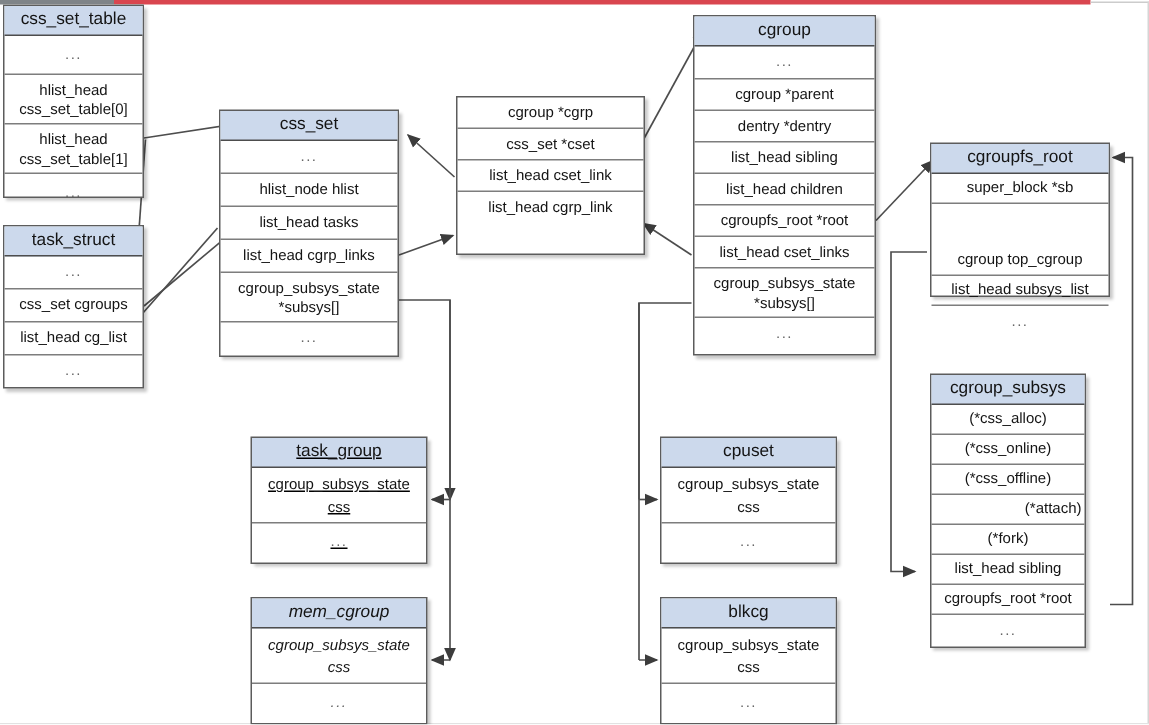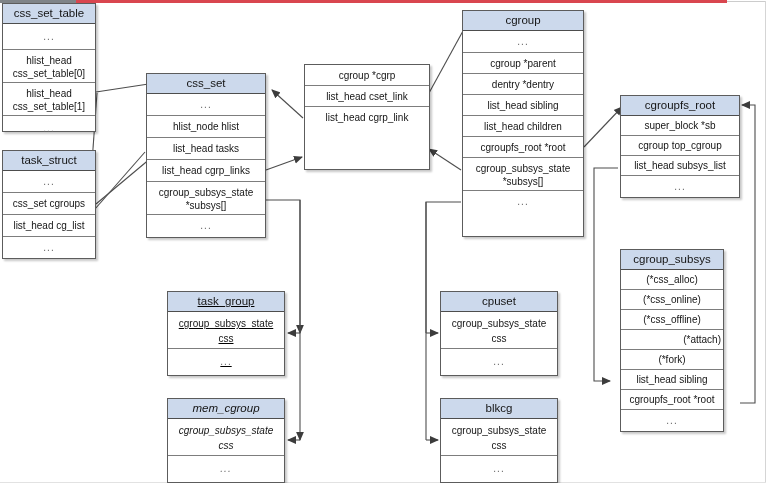--- a/index.html
+++ b/index.html
@@ -175,40 +175,42 @@
     <div class="uml-row ellipsis h22">...</div>
     <div class="uml-row h22">hlist_node hlist</div>
     <div class="uml-row h22">list_head tasks</div>
     <div class="uml-row h22">list_head cgrp_links</div>
     <div class="uml-row two-line h33">cgroup_subsys_state<br>*subsys[]</div>
     <div class="uml-row ellipsis h22">...</div>
   </div>
 
   <div class="uml-box" style="left:304px; top:64px; width:126px; height:106px;">
     <div class="uml-row h21" style="height:21px;line-height:19px;">cgroup *cgrp</div>
+    <div class="uml-row" style="height:21px;line-height:19px;">css_set *cset</div>
     <div class="uml-row" style="height:21px;line-height:19px;">list_head cset_link</div>
     <div class="uml-row" style="height:21px;line-height:19px;">list_head cgrp_link</div>
   </div>
 
   <div class="uml-box" style="left:462px; top:10px; width:122px; height:227px;">
     <div class="uml-title">cgroup</div>
     <div class="uml-row ellipsis h22">...</div>
     <div class="uml-row h21" style="height:21px;line-height:19px;">cgroup *parent</div>
     <div class="uml-row" style="height:21px;line-height:19px;">dentry *dentry</div>
     <div class="uml-row" style="height:21px;line-height:19px;">list_head sibling</div>
     <div class="uml-row" style="height:21px;line-height:19px;">list_head children</div>
     <div class="uml-row" style="height:21px;line-height:19px;">cgroupfs_root *root</div>
+    <div class="uml-row" style="height:21px;line-height:19px;">list_head cset_links</div>
     <div class="uml-row two-line h33">cgroup_subsys_state<br>*subsys[]</div>
     <div class="uml-row ellipsis h22">...</div>
   </div>
 
   <div class="uml-box" style="left:620px; top:95px; width:120px; height:103px;">
     <div class="uml-title">cgroupfs_root</div>
     <div class="uml-row" style="height:20px;line-height:18px;">super_block *sb</div>
-    <div class="uml-row" style="height:20px;line-height:18px;">cgroup top_cgroup</div>
+    <div class="uml-row" style="height:20px;line-height:18px;margin-top:28px;">cgroup top_cgroup</div>
     <div class="uml-row" style="height:20px;line-height:18px;">list_head subsys_list</div>
     <div class="uml-row ellipsis" style="height:21px;line-height:19px;">...</div>
   </div>
 
   <div class="uml-box" style="left:620px; top:249px; width:104px; height:183px;">
     <div class="uml-title">cgroup_subsys</div>
     <div class="uml-row" style="height:20px;line-height:18px;">(*css_alloc)</div>
     <div class="uml-row" style="height:20px;line-height:18px;">(*css_online)</div>
     <div class="uml-row" style="height:20px;line-height:18px;">(*css_offline)</div>
     <div class="uml-row" style="height:20px;line-height:18px;text-align:right;">(*attach)</div>

